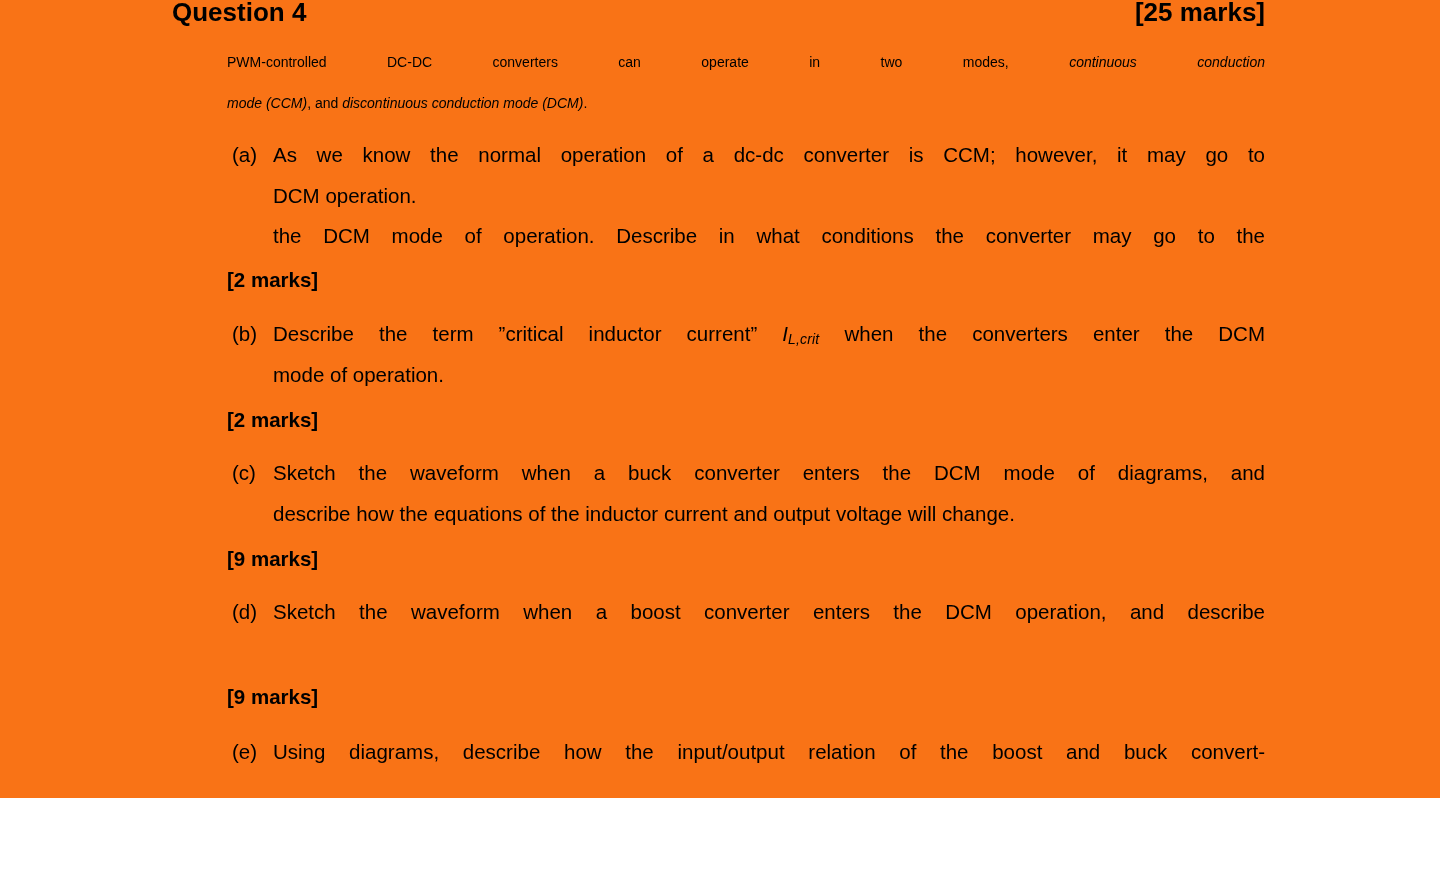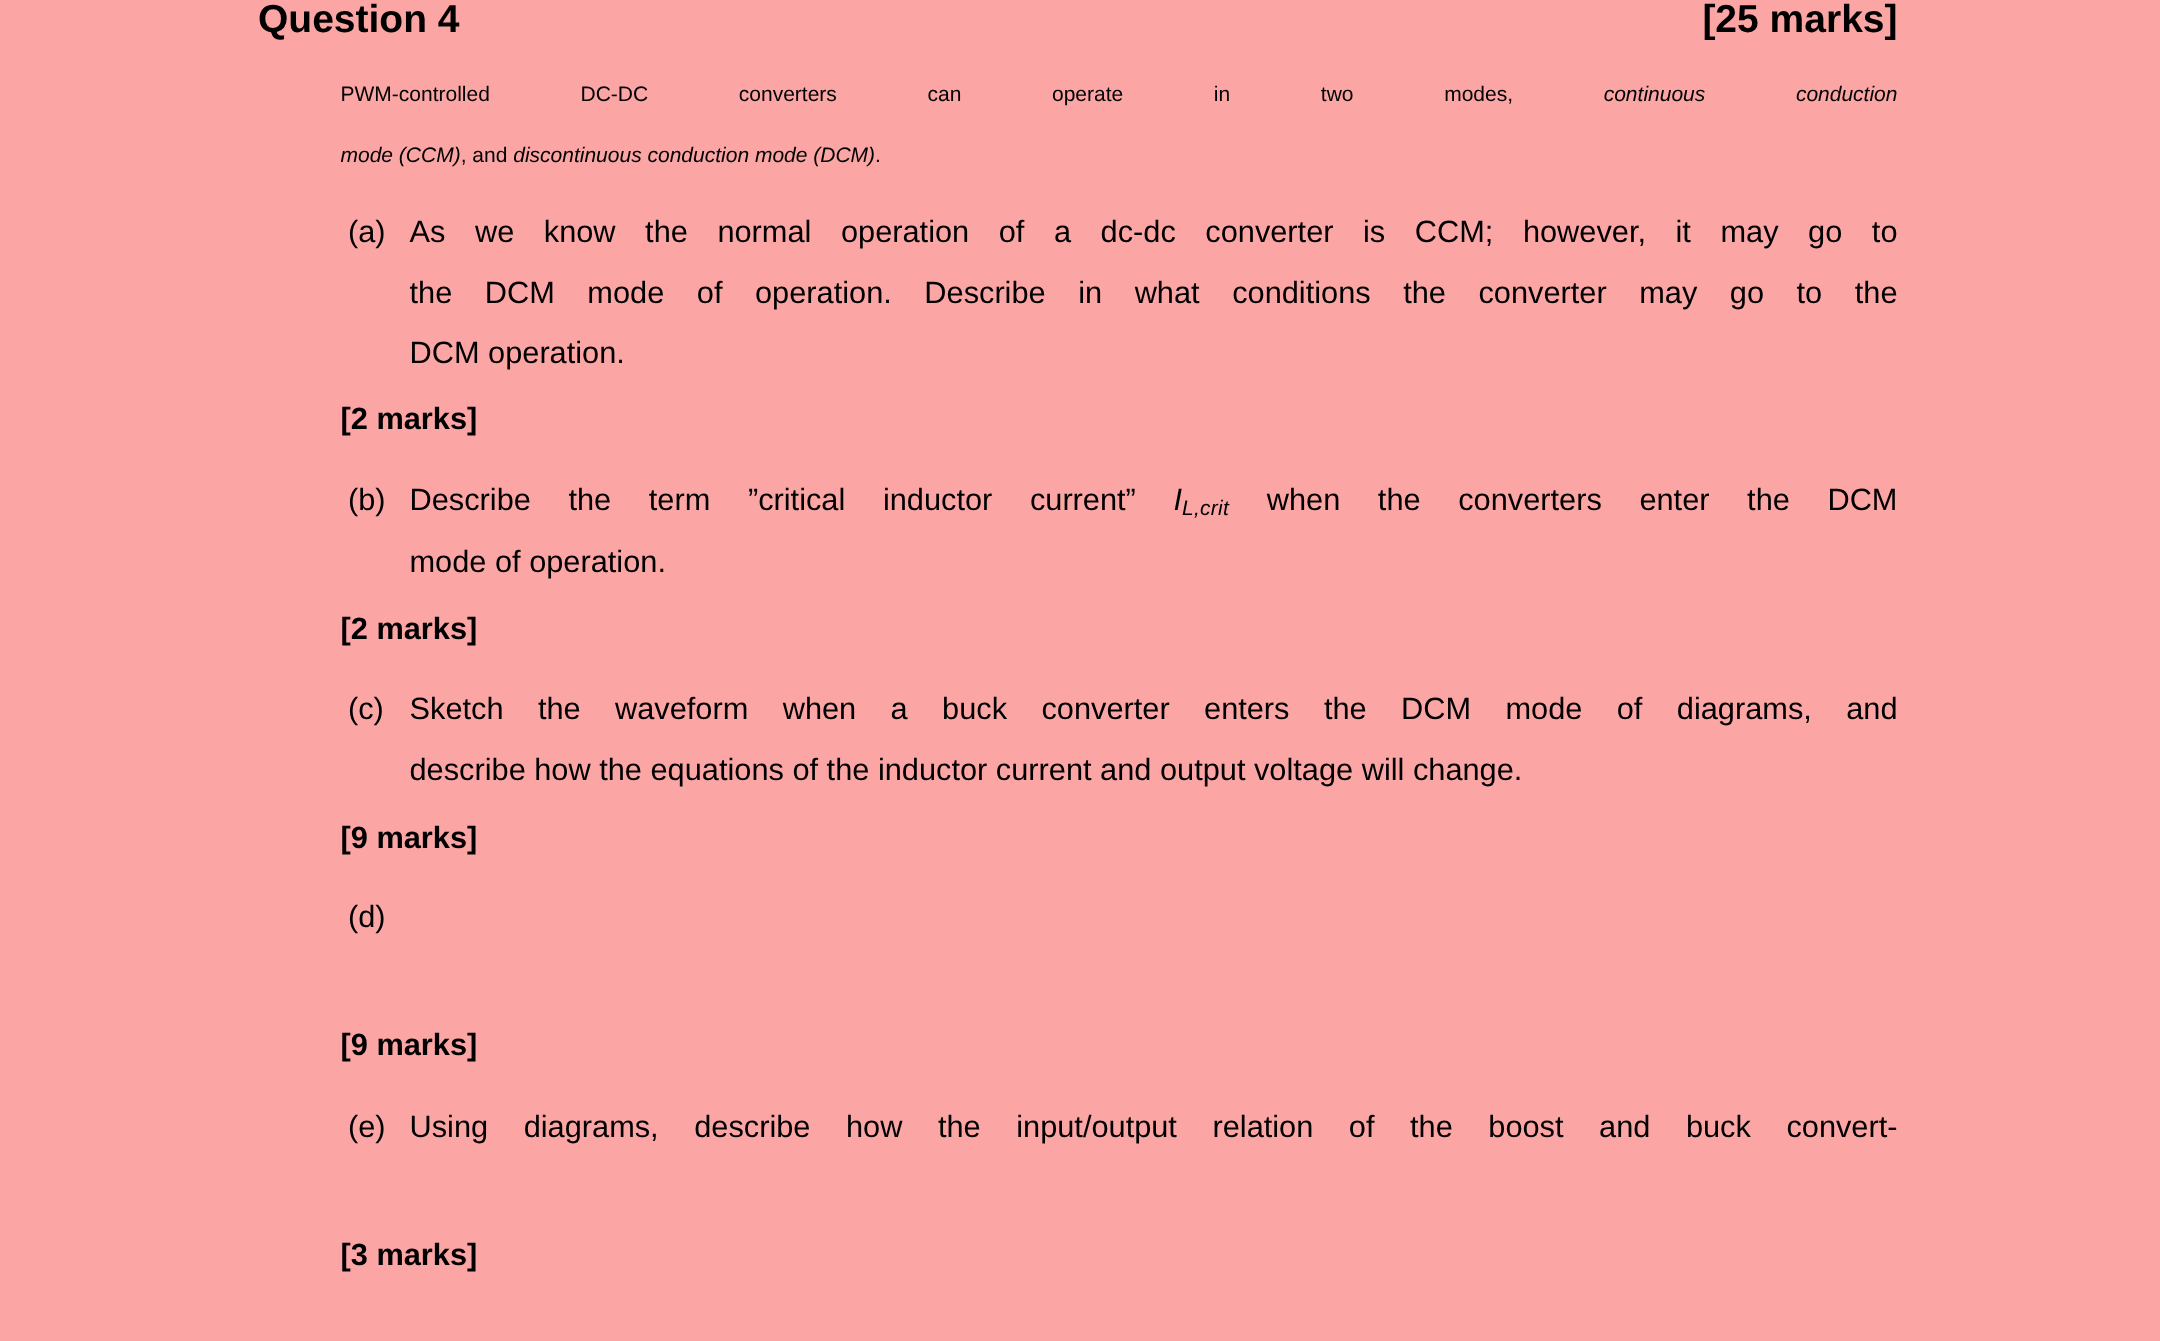--- a/index.html
+++ b/index.html
@@ -3,22 +3,22 @@
 <meta charset="utf-8">
 <style>
   html, body {
     margin: 0;
     padding: 0;
     background: #ffffff;
   }
   .page {
     position: relative;
     width: 1440px;
-    height: 894px;
-    background: #fca5a5;
+    height: 798px;
+    background: #f97316;
     color: #000000;
     font-family: "Liberation Sans", sans-serif;
     overflow: hidden;
   }
   .qheader {
     position: absolute;
     left: 172px;
     right: 175px;
     top: 0;
     display: flex;
@@ -89,22 +89,22 @@
 
   <div class="intro">
     <div class="line just"><span>PWM-controlled DC-DC converters can operate in two modes, </span><i>continuous conduction</i></div>
     <div class="line"><i>mode (CCM)</i><span>, and </span><i>discontinuous conduction mode (DCM)</i><span>.</span></div>
   </div>
 
   <div class="item" style="top:135px">
     <span class="label">(a)</span>
     <div class="body">
       <div class="line just">As we know the normal operation of a dc-dc converter is CCM; however, it may go to</div>
+      <div class="line">DCM operation.</div>
       <div class="line just">the DCM mode of operation. Describe in what conditions the converter may go to the</div>
-      <div class="line">DCM operation.</div>
     </div>
   </div>
   <div class="marks" style="top:260px">[2 marks]</div>
 
   <div class="item" style="top:314px">
     <span class="label">(b)</span>
     <div class="body">
       <div class="line just"><span>Describe the term ”critical inductor current” </span><span class="mvar">I</span><sub class="msub">L,crit</sub><span> when the converters enter the DCM</span></div>
       <div class="line">mode of operation.</div>
     </div>
@@ -116,20 +116,21 @@
     <div class="body">
       <div class="line just">Sketch the waveform when a buck converter enters the DCM mode of diagrams, and</div>
       <div class="line">describe how the equations of the inductor current and output voltage will change.</div>
     </div>
   </div>
   <div class="marks" style="top:539px">[9 marks]</div>
 
   <div class="item" style="top:592px">
     <span class="label">(d)</span>
     <div class="body">
+      <div class="line just">Sketch the waveform when a boost converter enters the DCM operation, and describe</div>
     </div>
   </div>
   <div class="marks" style="top:677px">[9 marks]</div>
 
   <div class="item" style="top:732px">
     <span class="label">(e)</span>
     <div class="body">
       <div class="line just">Using diagrams, describe how the input/output relation of the boost and buck convert-</div>
     </div>
   </div>

